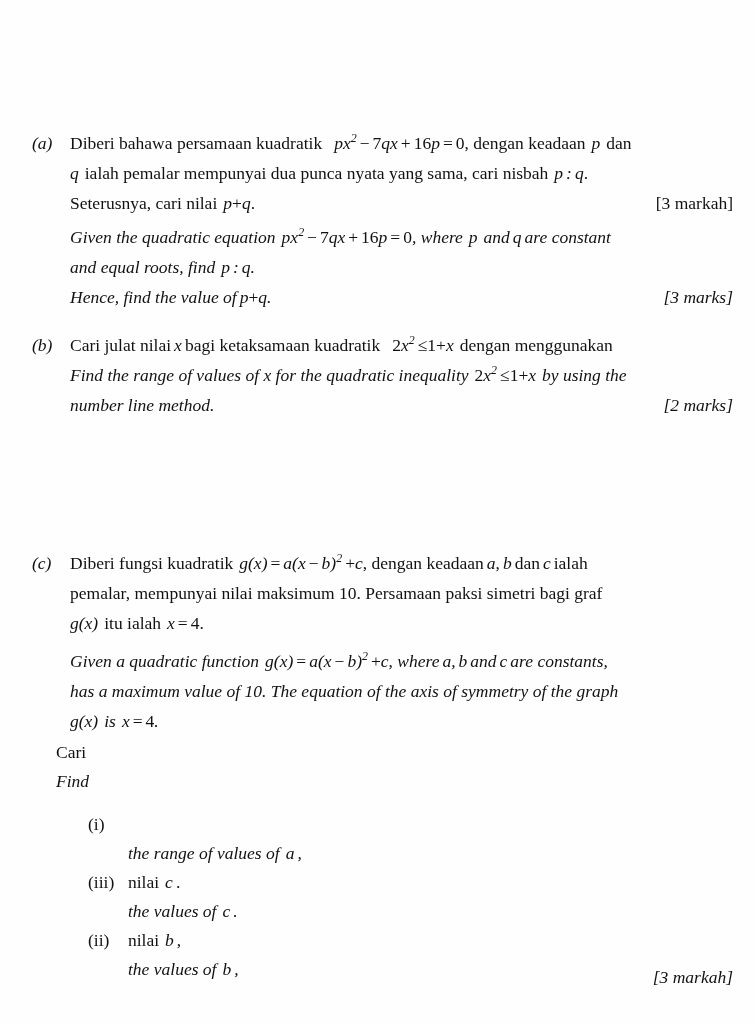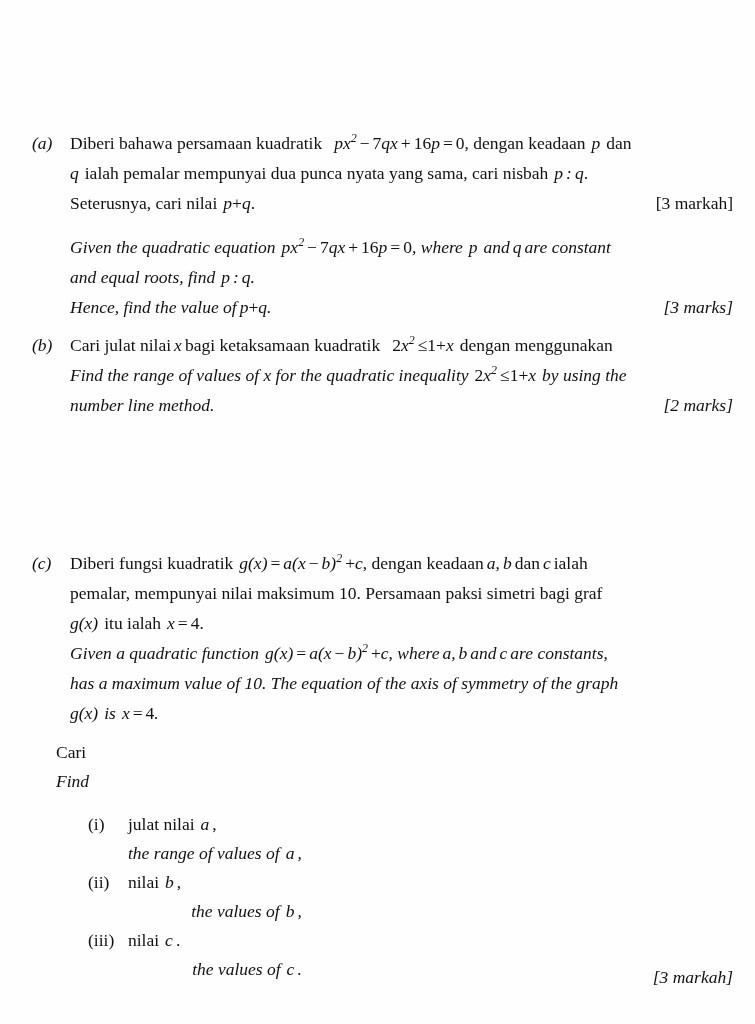--- a/index.html
+++ b/index.html
@@ -100,21 +100,20 @@
     white-space: nowrap;
   }
   .subnum.wide { width: 40px; }
   .subtext { flex: 1 1 auto; white-space: nowrap; }
   .subsub {
     padding-left: 40px;
     font-size: 17.5px;
     line-height: 29px;
     font-style: italic;
     white-space: nowrap;
-    text-align: right;
   }
 
   .findblock {
     position: absolute;
     left: 56px;
     font-size: 17.5px;
     line-height: 29px;
   }
 
   .footmarks {
@@ -142,21 +141,21 @@
 
         <div class="line">
           <span class="math">q</span><span class="sp"></span><span>ialah pemalar mempunyai dua punca nyata yang sama, cari nisbah</span><span class="sp"></span><span class="math">p<span class="sp-s"></span>:<span class="sp-s"></span>q</span><span>.</span>
         </div>
 
         <div class="line">
           <span>Seterusnya, cari nilai</span><span class="sp"></span><span class="math">p<span class="op">+</span>q</span><span>.</span>
           <span class="marks roman">[3 markah]</span>
         </div>
 
-        <div class="line en" style="margin-top:14px;">
+        <div class="line en" style="margin-top:4px;">
           <span>Given the quadratic equation</span><span class="sp"></span><span class="math">px<sup>2</sup><span class="sp-s"></span><span class="op">−</span><span class="sp-s"></span><span class="num">7</span>qx<span class="sp-s"></span><span class="op">+</span><span class="sp-s"></span><span class="num">16</span>p<span class="sp-s"></span><span class="rel">=</span><span class="sp-s"></span><span class="num">0</span></span><span>, where</span><span class="sp"></span><span class="math">p</span><span class="sp"></span><span>and</span><span class="sp-s"></span><span class="math">q</span><span class="sp-s"></span><span>are constant</span>
         </div>
 
         <div class="line en">
           <span>and equal roots, find</span><span class="sp"></span><span class="math">p<span class="sp-s"></span>:<span class="sp-s"></span>q</span><span>.</span>
         </div>
 
         <div class="line en">
           <span>Hence, find the value of</span><span class="sp-s"></span><span class="math">p<span class="op">+</span>q</span><span>.</span>
           <span class="marks ital">[3 marks]</span>
@@ -199,21 +198,21 @@
         </div>
 
         <div class="line">
           <span>pemalar, mempunyai nilai maksimum 10. Persamaan paksi simetri bagi graf</span>
         </div>
 
         <div class="line">
           <span class="math">g(x)</span><span class="sp"></span><span>itu ialah</span><span class="sp"></span><span class="math">x<span class="sp-s"></span><span class="rel">=</span><span class="sp-s"></span><span class="num">4</span></span><span>.</span>
         </div>
 
-        <div class="line en" style="">
+        <div class="line en" style="margin-top:8px;">
           <span>Given a quadratic  function</span><span class="sp"></span><span class="math">g(x)<span class="sp-s"></span><span class="rel">=</span><span class="sp-s"></span>a(x<span class="sp-s"></span><span class="op">−</span><span class="sp-s"></span>b)<sup>2</sup><span class="sp-s"></span><span class="op">+</span>c</span><span>, where</span><span class="sp-s"></span><span class="math">a</span><span>,</span><span class="sp-s"></span><span class="math">b</span><span class="sp-s"></span><span>and</span><span class="sp-s"></span><span class="math">c</span><span class="sp-s"></span><span>are constants,</span>
         </div>
 
         <div class="line en">
           <span>has a maximum value of 10. The equation of the axis of symmetry of the graph</span>
         </div>
 
         <div class="line en">
           <span class="math">g(x)</span><span class="sp"></span><span>is</span><span class="sp"></span><span class="math">x<span class="sp-s"></span><span class="rel">=</span><span class="sp-s"></span><span class="num">4</span></span><span>.</span>
         </div>
@@ -225,44 +224,43 @@
   <div class="findblock" style="top:738px;">
     <div class="ml">Cari</div>
     <div class="en">Find</div>
   </div>
 
   <div class="sublist" style="top:810px;">
 
     <div>
       <div class="subrow">
         <span class="subnum">(i)</span>
-        <span class="subtext"><span>julat nilai</span><span class="sp"></span><span class="math">a</span><span class="sp-s"></span><span>,</span></span>
       </div>
       <div class="subsub">
         <span>the range of values of</span><span class="sp"></span><span class="math">a</span><span class="sp-s"></span><span>,</span>
+      </div>
+    </div>
+
+    <div>
+      <div class="subrow">
+        <span class="subnum wide">(iii)</span>
+        <span class="subtext"><span>nilai</span><span class="sp"></span><span class="math">c</span><span class="sp-s"></span><span>.</span></span>
+      </div>
+      <div class="subsub">
+        <span>the values of</span><span class="sp"></span><span class="math">c</span><span class="sp-s"></span><span>.</span>
       </div>
     </div>
 
     <div>
       <div class="subrow">
         <span class="subnum">(ii)</span>
         <span class="subtext"><span>nilai</span><span class="sp"></span><span class="math">b</span><span class="sp-s"></span><span>,</span></span>
       </div>
       <div class="subsub">
         <span>the values of</span><span class="sp"></span><span class="math">b</span><span class="sp-s"></span><span>,</span>
       </div>
     </div>
 
-    <div>
-      <div class="subrow">
-        <span class="subnum wide">(iii)</span>
-        <span class="subtext"><span>nilai</span><span class="sp"></span><span class="math">c</span><span class="sp-s"></span><span>.</span></span>
-      </div>
-      <div class="subsub">
-        <span>the values of</span><span class="sp"></span><span class="math">c</span><span class="sp-s"></span><span>.</span>
-      </div>
-    </div>
-
   </div>
 
   <div class="footmarks" style="top:962px;">[3 markah]</div>
 
 </div>
 
 </body></html>

